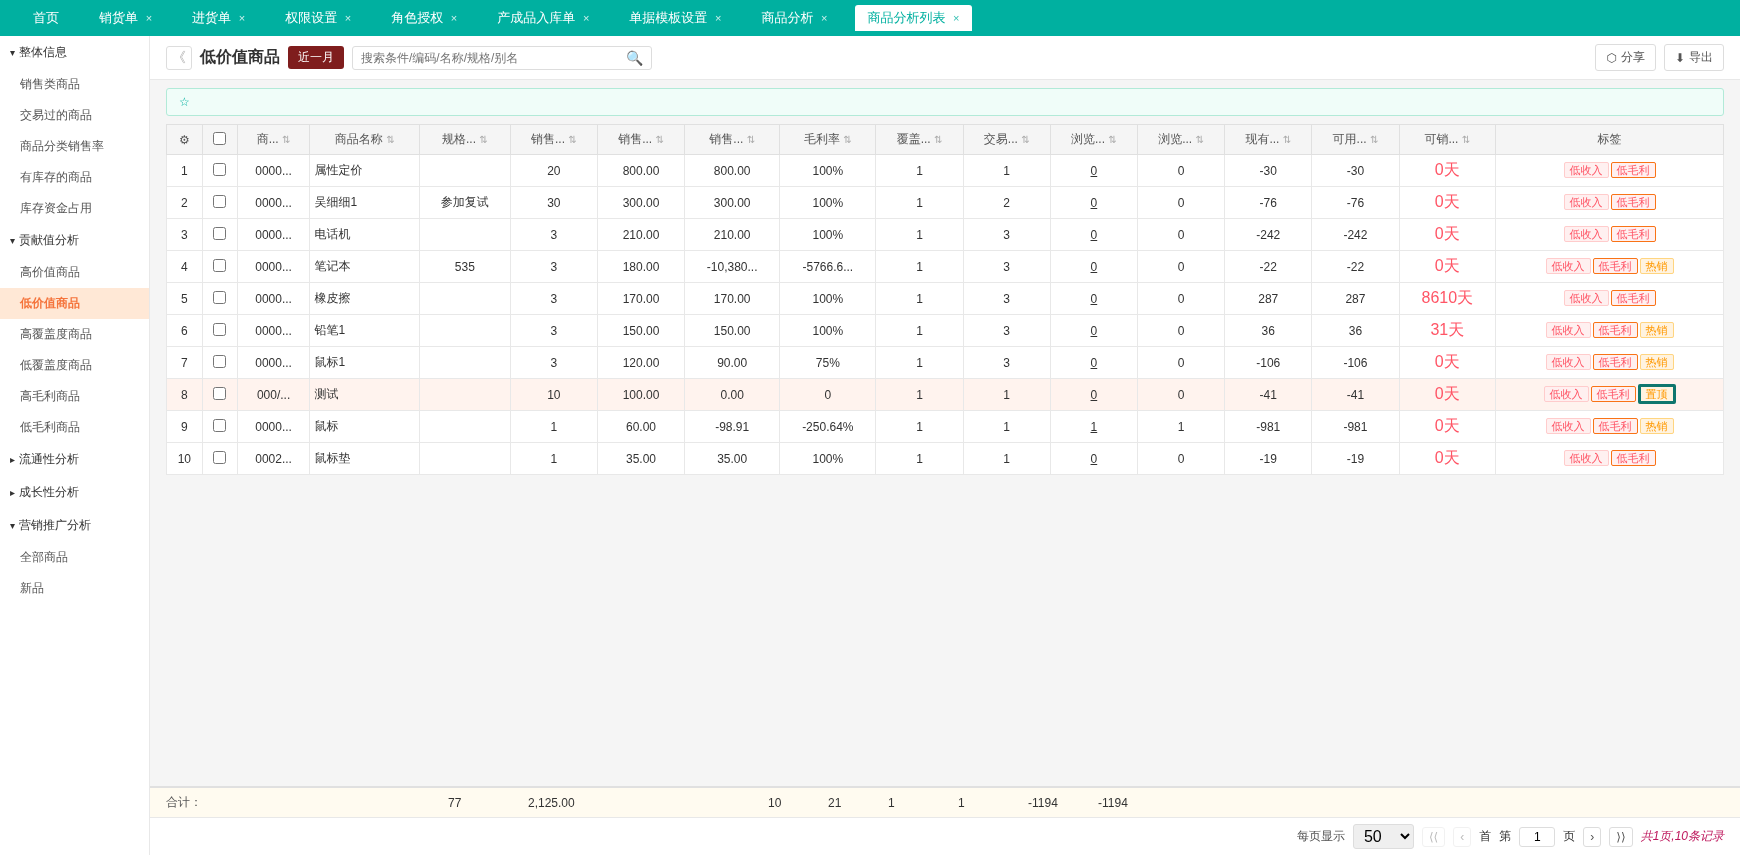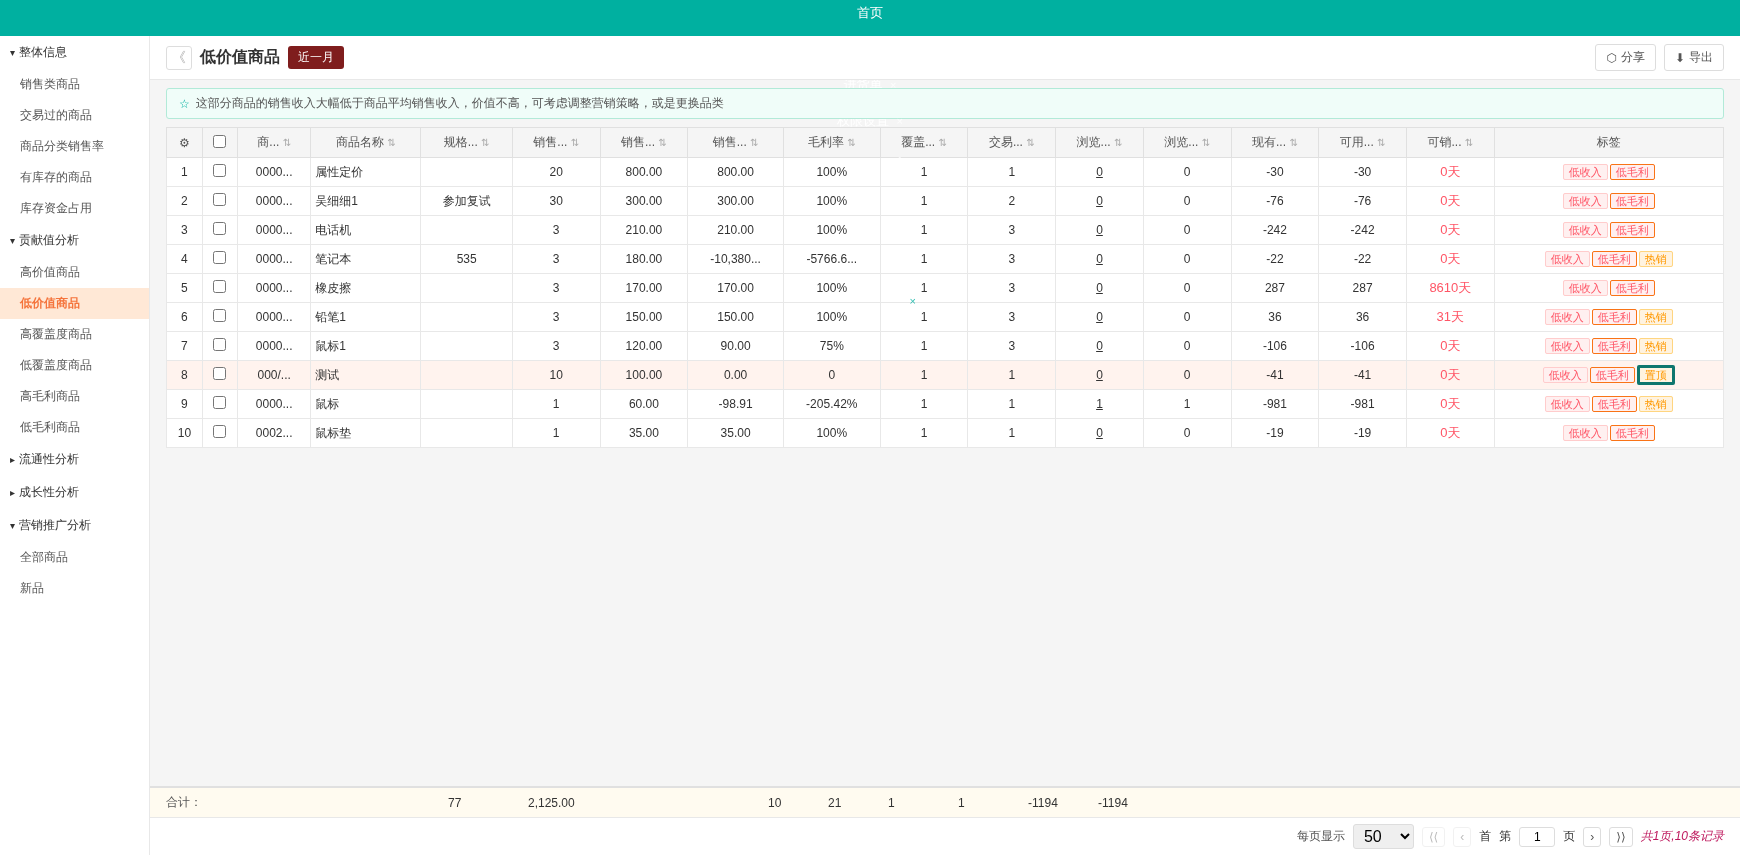--- a/index.html
+++ b/index.html
@@ -4,23 +4,22 @@
   <style>
     * { box-sizing: border-box; margin: 0; padding: 0; }
     body { font-family: 'Microsoft YaHei', Arial, sans-serif; font-size: 12px; background: #f5f5f5; color: #333; }
 
     
     .top-nav {
       background: #00b0a0;
       display: flex;
       align-items: center;
       height: 36px;
-      padding: 0 8px;
-      gap: 10px;
-      flex-direction: column;
+      padding: 0 21px;
+      gap: 16px;
     }
     .top-nav .nav-item {
       color: #fff;
       padding: 4px 12px;
       cursor: pointer;
       font-size: 13px;
       white-space: nowrap;
       border-radius: 3px 3px 0 0;
     }
     .top-nav .nav-item.active { background: #fff; color: #00b0a0; }
@@ -177,21 +176,21 @@
       border: 1px solid #e8e8e8;
       padding: 5px 4px;
       text-align: center;
       white-space: nowrap;
     }
     tbody tr.highlighted { background: #fff3ee; }
     .tag { border-radius: 2px; padding: 1px 5px; font-size: 11px; margin: 0 1px; }
     .tag-low-income { background: #fff0f0; color: #f56; border: 1px solid #fcc; }
     .tag-low-profit { background: #fff0f0; color: #f56; border: 1px solid #f97316; }
     .tag-hot { background: #fff3e0; color: #f90; border: 1px solid #ffd580; }
-    .tag-days { color: #f56; font-size: 13px; }
+    .tag-days { color: #f56; font-size: 16px; }
     .tag-recommend { background: #fff3e0; color: #f90; border: 3px solid #0f766e; }
     .underline-link { text-decoration: underline; cursor: pointer; }
     td.name-col { text-align: left; }
 
     
     .footer-totals {
       border-top: 2px solid #e0e0e0;
       background: #fffbf0;
       display: flex;
       padding: 6px 16px;
@@ -304,35 +303,38 @@
     <div class="sidebar-item">全部商品</div>
     <div class="sidebar-item">新品</div>
   </div>
 
   <div class="main-content">
 
     <div class="page-header">
       <div class="collapse-btn">《</div>
       <span class="page-title">低价值商品</span>
       <button class="filter-btn">近一月</button>
+      <div class="search-box">
+        <input type="text" placeholder="搜索条件/编码/名称/规格/别名" style="">
+        <span class="search-icon">🔍</span>
+      </div>
       <div class="header-actions">
         <button class="action-btn">
           <span>⬡</span>
           <span>分享</span>
         </button>
         <button class="action-btn">
           <span>⬇</span>
           <span>导出</span>
         </button>
       </div>
     </div>
 
     <div class="notice-bar">
       <span class="notice-icon">☆</span>
-      <span>这部分商品的销售收入大幅低于商品平均销售收入，价值不高，可考虑调整营销策略，或是更换品类</span>
     </div>
 
     <div class="table-container">
       <table>
         <thead>
           <tr>
             <th>⚙</th>
             <th><input type="checkbox" style=""></th>
             <th>商... <span class="sort-icon">⇅</span></th>
             <th>商品名称 <span class="sort-icon">⇅</span></th>
@@ -506,21 +508,21 @@
     </tr>
             <tr>
       <td>9</td>
       <td><input type="checkbox" style=""></td>
       <td>0000...</td>
       <td class="name-col">鼠标</td>
       <td></td>
       <td>1</td>
       <td>60.00</td>
       <td>-98.91</td>
-      <td>-205.42%</td>
+      <td>-250.64%</td>
       <td>1</td>
       <td>1</td>
       <td><span class="underline-link">1</span></td>
       <td>1</td>
       <td>-981</td>
       <td>-981</td>
       <td><span class="tag-days">0天</span></td>
       <td><span class="tag tag-low-income">低收入</span><span class="tag tag-low-profit">低毛利</span><span class="tag tag-hot">热销</span></td>
     </tr>
             <tr>

